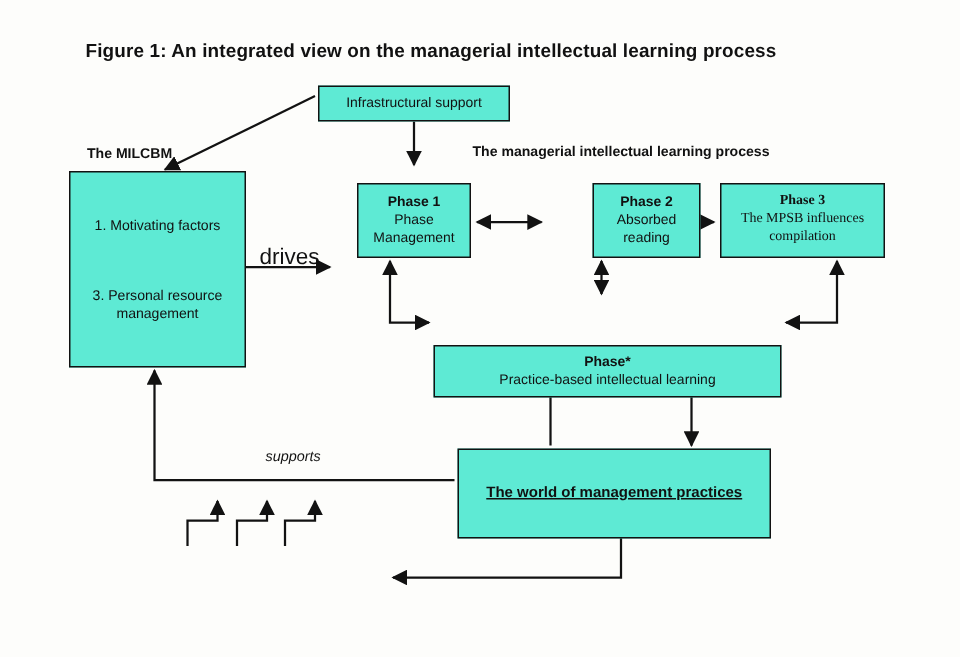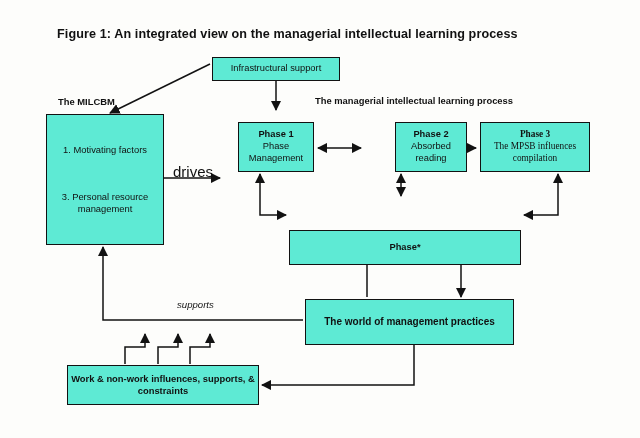--- a/index.html
+++ b/index.html
@@ -94,22 +94,23 @@
     left: 480px; top: 122px; width: 110px; height: 50px;
     font-size: 9.3px;
     font-family: Liberation Serif, serif;
   }
   #phase-star {
     left: 289px; top: 198px; width: 232px; height: 35px;
     font-size: 9.3px;
     margin-top: 32px;
   }
   #world-box {
-    left: 305px; top: 299px; width: 209px; height: 46px;
+    left: 305px; top: 299px; width: 209px; height: 60px;
     font-size: 10px;
+    text-decoration: underline;
   }
   #work-box {
     left: 67px; top: 365px; width: 192px; height: 40px;
     font-size: 9.4px;
   }
 
   .bold-line { font-weight: bold; }
 
   
   #milcbm-caption { left: 58px; top: 96px; font-size: 9.4px; }
@@ -203,28 +204,25 @@
   </div>
 
   <div class="node" id="phase-3">
     <span class="line bold-line">Phase 3</span>
     <span class="line">The MPSB influences</span>
     <span class="line">compilation</span>
   </div>
 
   <div class="node" id="phase-star">
     <span class="line bold-line">Phase*</span>
+    <span class="line">Practice-based intellectual learning</span>
   </div>
 
   <div class="node" id="world-box">
     <span class="line bold-line">The world of management practices</span>
   </div>
 
-  <div class="node" id="work-box">
-    <span class="line bold-line">Work &amp; non-work influences, supports, &amp;</span>
-    <span class="line bold-line">constraints</span>
-  </div>
 
   <div class="free-label" id="drives-label">drives</div>
 
   <div class="free-label" id="feedback-label">supports</div>
 
 </div>
 
 </body></html>

